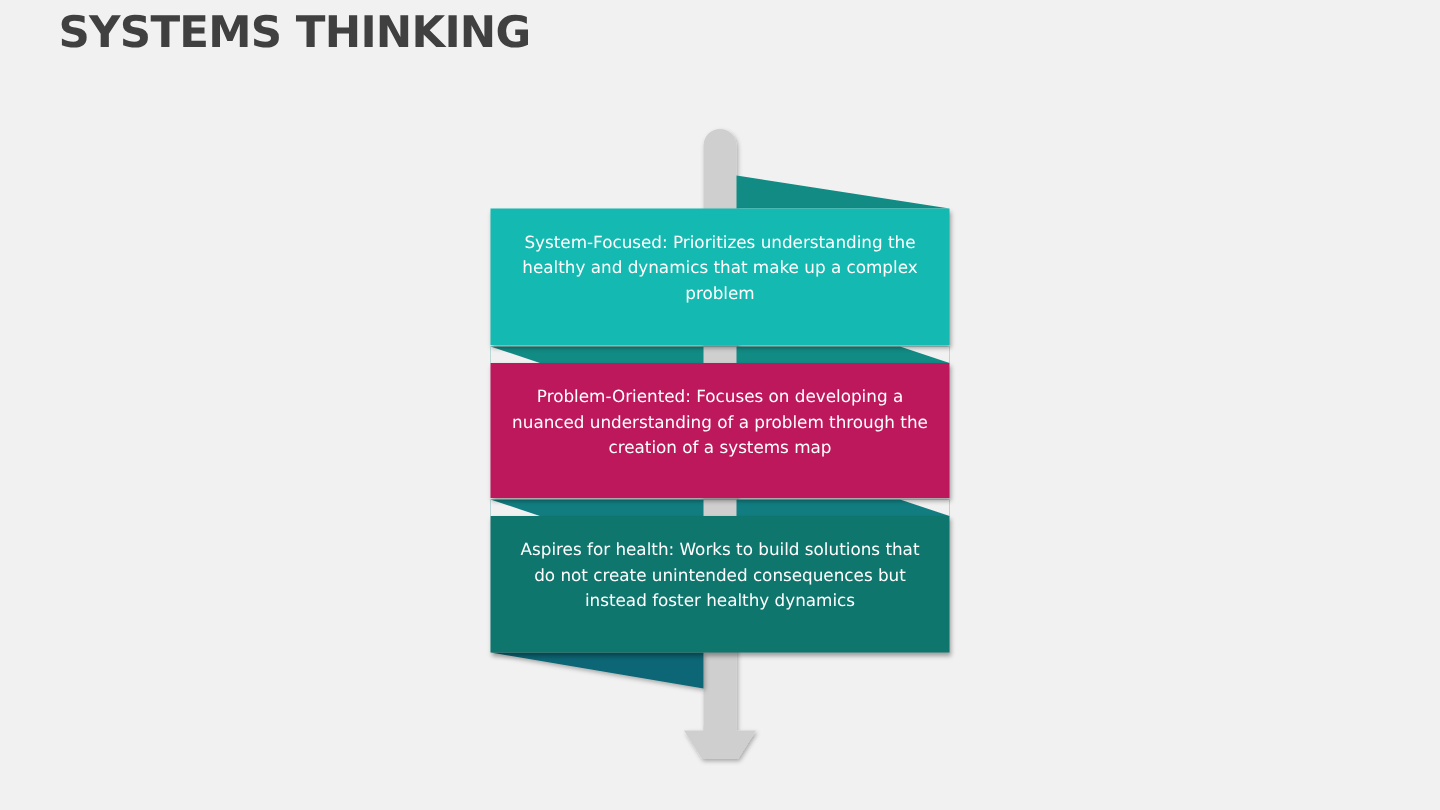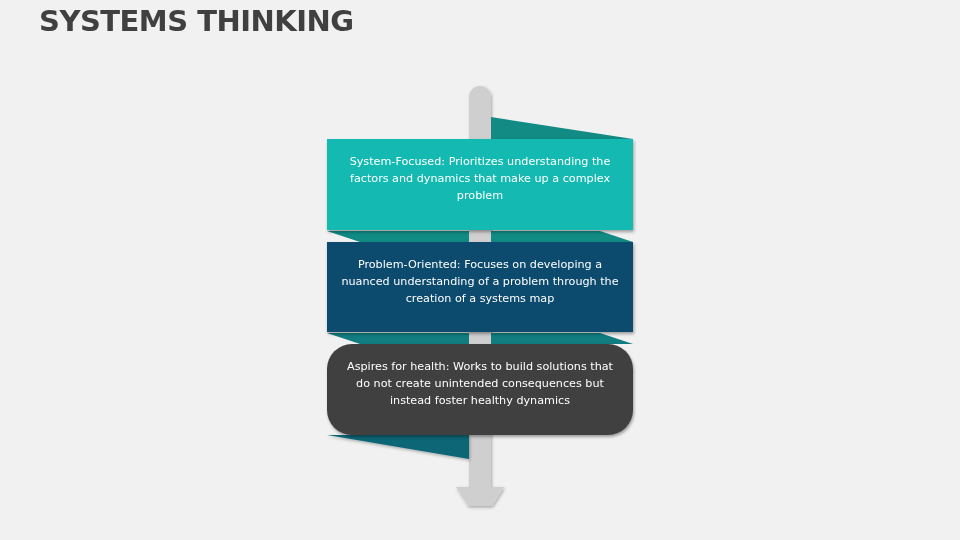--- a/index.html
+++ b/index.html
@@ -84,22 +84,22 @@
     <polygon points="327,333 633,333 633,344 327,344" fill="#117d80"></polygon>
     <polygon points="327,333 360,344 327,344" fill="#f1f1f1"></polygon>
     <polygon points="600,333 633,333 633,344" fill="#f1f1f1"></polygon>
     <rect x="469" y="333" width="22" height="11" fill="#d0cfcf"></rect>
   </g>
 
   <polygon points="327,435 469,435 469,459" fill="#0f6675" filter="url(#sh)"></polygon>
 </svg>
 
 <div class="box box-1" style="background:#14bab1;">
-  <span>System-Focused: Prioritizes understanding the factors and dynamics that make up a complex problem</span>
+  <span>System-Focused: Prioritizes understanding the healthy and dynamics that make up a complex problem</span>
 </div>
 
-<div class="box box-2" style="background:#0c4a6e;">
+<div class="box box-2" style="background:#be185d;">
   <span>Problem-Oriented: Focuses on developing a nuanced understanding of a problem through the creation of a systems map</span>
 </div>
 
-<div class="box box-3" style="background:#404040;border-radius:25px;">
+<div class="box box-3" style="background:#0f766e;">
   <span>Aspires for health: Works to build solutions that do not create unintended consequences but instead foster healthy dynamics</span>
 </div>
 
 </body></html>

